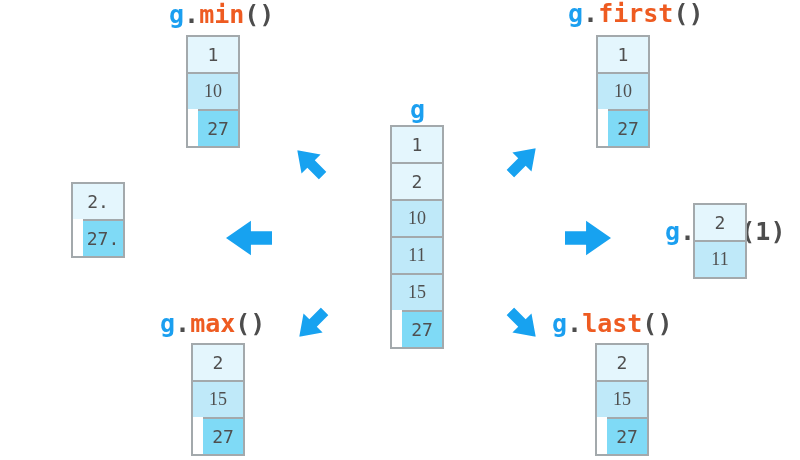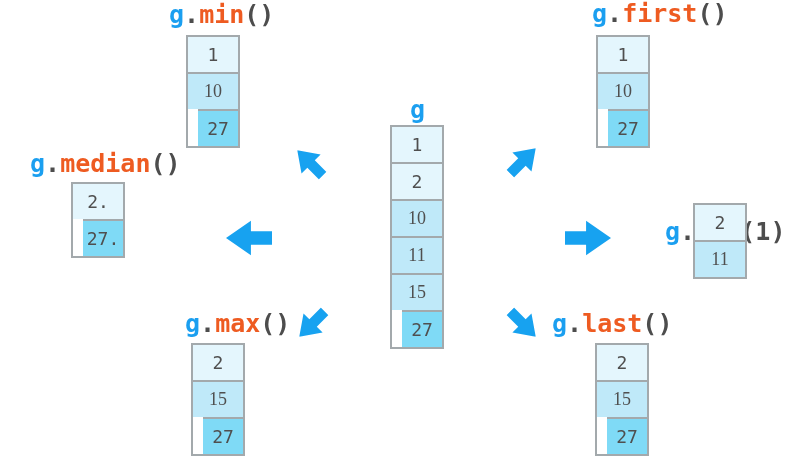--- a/index.html
+++ b/index.html
@@ -57,29 +57,29 @@
   .arrow svg{display:block;width:100%;height:100%;}
   .arrow-left{left:226px;top:218px;width:46px;height:40px;transform:rotate(180deg);}
   .arrow-right{left:565px;top:218px;width:46px;height:40px;}
   .arrow-up-left{left:292px;top:148px;width:36px;height:30px;transform:rotate(-135deg);}
   .arrow-up-right{left:505px;top:146px;width:36px;height:30px;transform:rotate(-45deg);}
   .arrow-down-left{left:294px;top:309px;width:36px;height:30px;transform:rotate(135deg);}
   .arrow-down-right{left:505px;top:309px;width:36px;height:30px;transform:rotate(45deg);}
 
   .label-min{left:169px;top:4px;}
   .table-min{left:186px;top:35px;}
-  .label-first{left:592px;top:3px;}
+  .label-first{left:568px;top:3px;}
   .table-first{left:596px;top:35px;}
   .label-center{left:410px;top:99px;}
   .table-center{left:390px;top:125px;}
   .label-median{left:30px;top:153px;}
   .table-median{left:71px;top:182px;}
   .label-nth{left:665px;top:173px;margin-top:48px;}
   .table-nth{left:693px;top:203px;}
-  .label-max{left:185px;top:313px;}
+  .label-max{left:160px;top:313px;}
   .table-max{left:191px;top:343px;}
   .label-last{left:552px;top:313px;}
   .table-last{left:595px;top:343px;}
 </style>
 </head>
 <body>
 
 <div class="canvas">
 
   <div class="op-label label-center">
@@ -105,23 +105,20 @@
 
   <div class="op-label label-first">
     <span class="t-obj">g</span><span class="t-dark">.</span><span class="t-method">first</span><span class="t-dark">()</span>
   </div>
   <div class="col-table table-first">
       <div class="cell shade-light">1</div>
       <div class="cell shade-mid">10</div>
       <div class="cell shade-dark">27</div>
     </div>
 
-  <div class="op-label label-median">
-    <span class="t-obj">g</span><span class="t-dark">.</span><span class="t-method">median</span><span class="t-dark">()</span>
-  </div>
   <div class="col-table table-median">
       <div class="cell shade-light">2.</div>
       <div class="cell shade-dark">27.</div>
     </div>
 
   <div class="op-label label-nth">
     <span class="t-obj">g</span><span class="t-dark">.</span><span class="t-method">nth</span><span class="t-dark">(1)</span>
   </div>
   <div class="col-table table-nth">
       <div class="cell shade-light">2</div>

